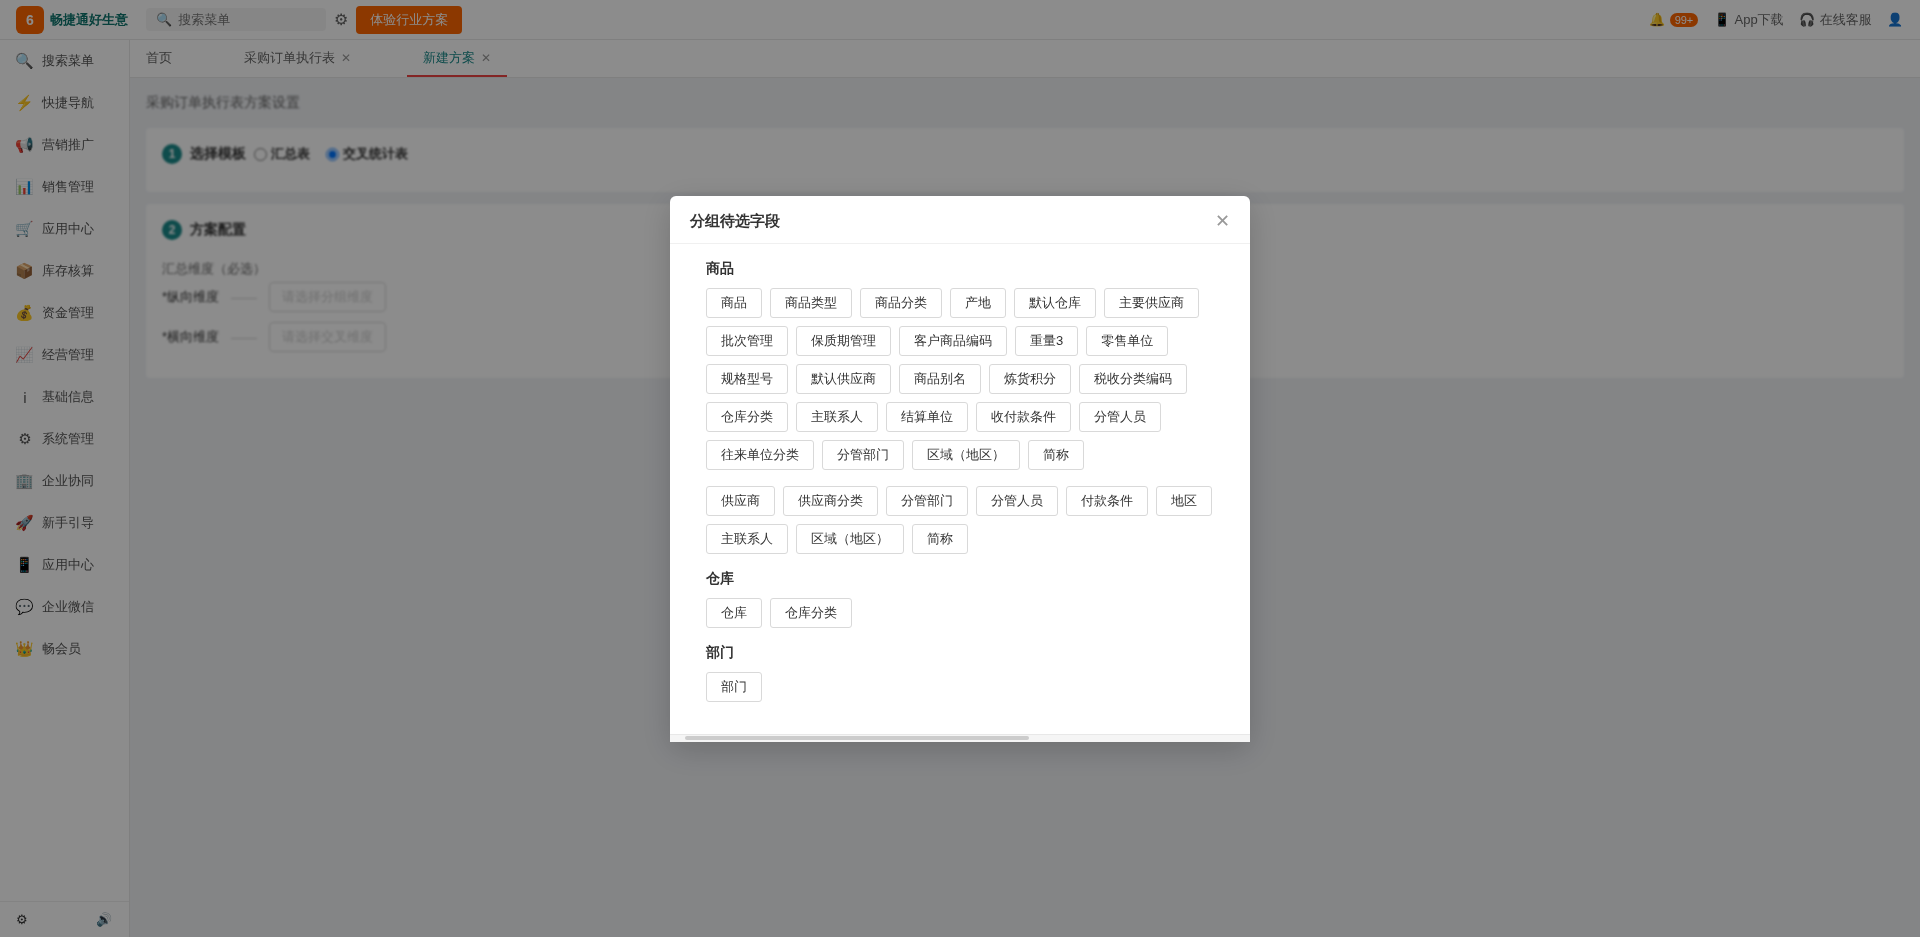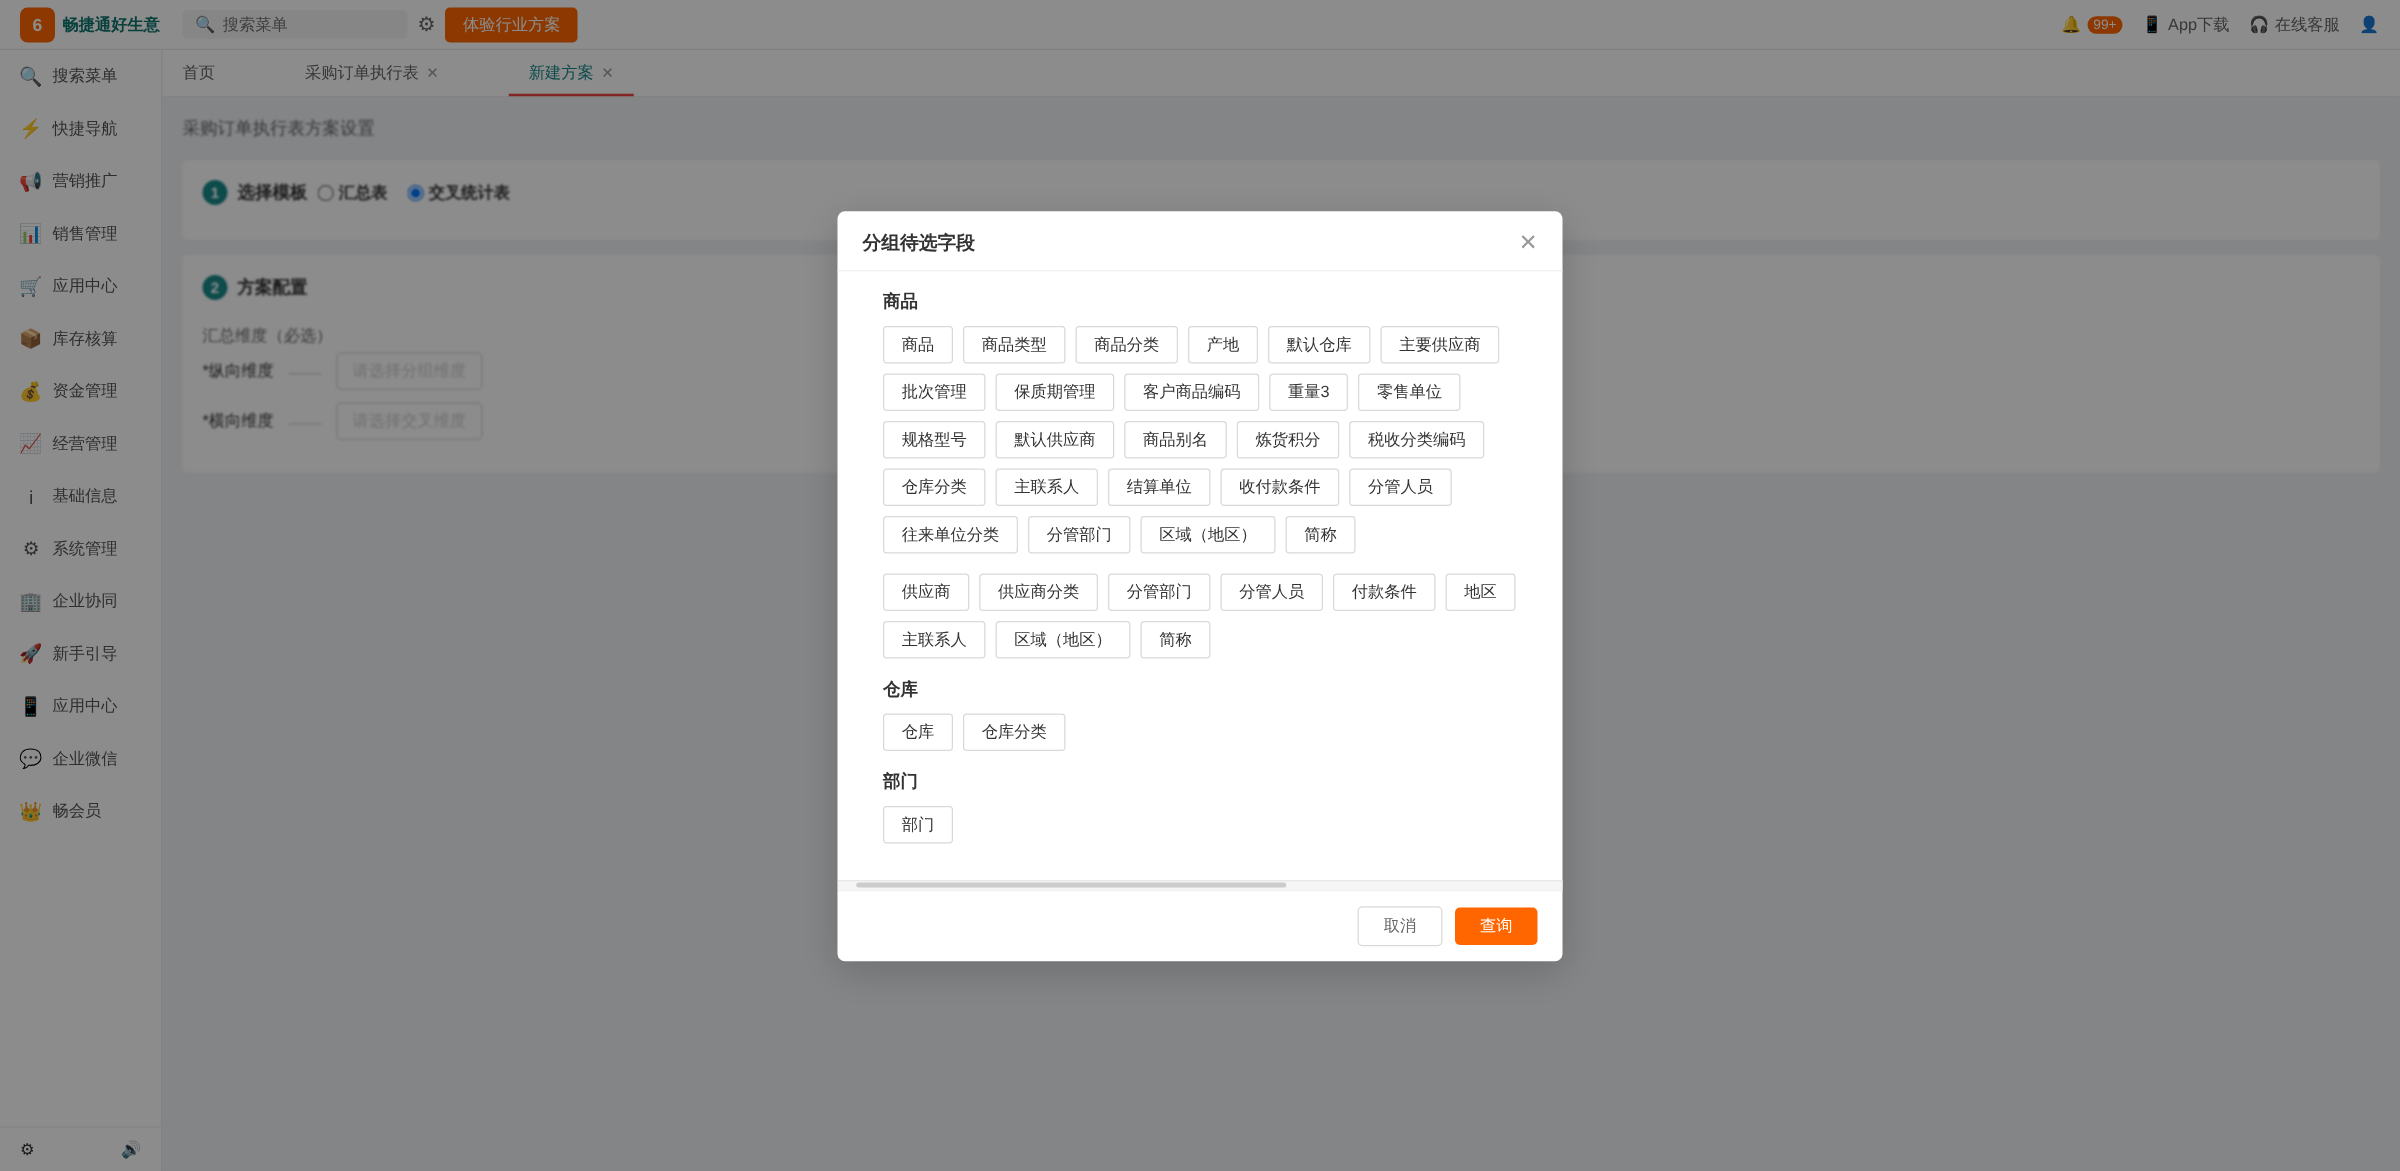--- a/index.html
+++ b/index.html
@@ -293,18 +293,14 @@
         </div>
       </div>
 
 
     </div>
 
     <div class="modal-hscroll">
       <div class="modal-hscroll-bar"></div>
     </div>
 
-    <div class="modal-footer">
-      <button class="btn-cancel">取消</button>
-      <button class="btn-confirm">查询</button>
-    </div>
   </div>
 </div>
 
 </body></html>

